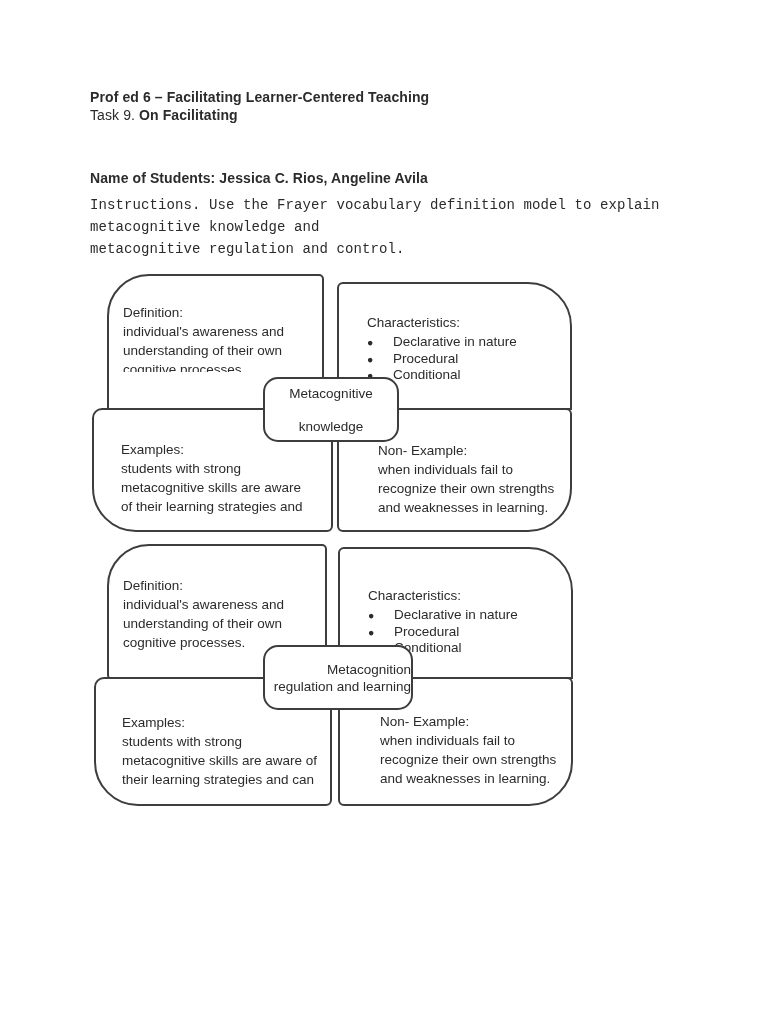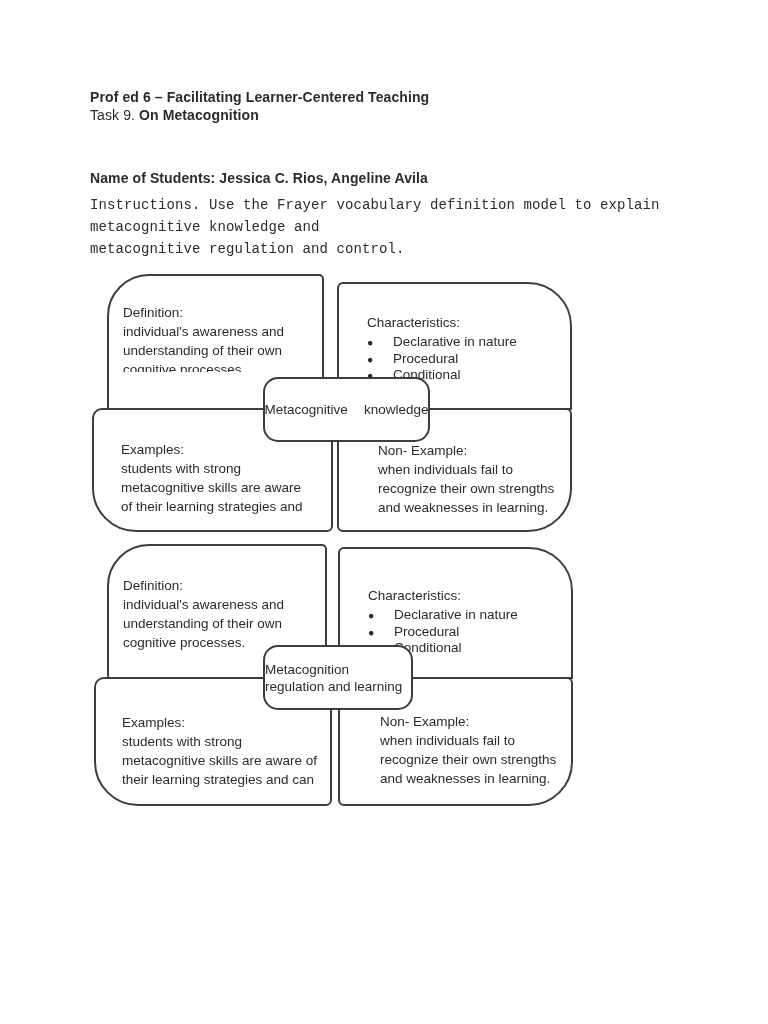--- a/index.html
+++ b/index.html
@@ -36,47 +36,47 @@
   }
   .qtitle { font-size: 13.5px; }
   .qbody  { white-space: pre-line; }
   .clip   { height: 50px; overflow: hidden; }
 
   
   #d1-def   { left: 107px; top: 274px; width: 217px; height: 150px; border-radius: 42px 5px 0 0; padding: 27px 0 0 14px; z-index: 1; }
   #d1-char  { left: 337px; top: 282px; width: 235px; height: 128px; border-radius: 6px 44px 0 0; padding: 29px 0 0 28px; z-index: 1; }
   #d1-ex    { left:  92px; top: 408px; width: 241px; height: 124px; border-radius: 10px 6px 6px 44px; padding: 30px 0 0 27px; z-index: 2; }
   #d1-nonex { left: 337px; top: 408px; width: 235px; height: 124px; border-radius: 6px 6px 44px 6px; padding: 31px 0 0 39px; z-index: 2; }
-  #d1-term  { left: 263px; top: 377px; width: 167px; height: 65px; border-radius: 15px; z-index: 3;
-              display: flex; flex-direction: row; align-items: center; justify-content: center;
+  #d1-term  { left: 263px; top: 377px; width: 136px; height: 65px; border-radius: 15px; z-index: 3;
+              display: flex; flex-direction: column; align-items: center; justify-content: center;
               line-height: 17px; text-align: center; gap: 16px; }
 
   
   #d2-def   { left: 107px; top: 544px; width: 220px; height: 136px; border-radius: 42px 5px 0 5px; padding: 30px 0 0 14px; z-index: 1; }
   #d2-char  { left: 338px; top: 547px; width: 235px; height: 132px; border-radius: 6px 44px 0 0; padding: 37px 0 0 28px; z-index: 1; }
   #d2-ex    { left:  94px; top: 677px; width: 238px; height: 129px; border-radius: 10px 6px 6px 44px; padding: 34px 0 0 26px; z-index: 2; }
   #d2-nonex { left: 338px; top: 677px; width: 235px; height: 129px; border-radius: 6px 6px 44px 6px; padding: 33px 0 0 40px; z-index: 2; }
   #d2-term  { left: 263px; top: 645px; width: 150px; height: 65px; border-radius: 15px; z-index: 3;
-              display: flex; flex-direction: column; align-items: flex-start; justify-content: center;
+              display: flex; flex-direction: column; align-items: flex-end; justify-content: center;
               line-height: 17px; text-align: center; }
 
   
   .blist { list-style: none; margin-top: 2px; }
   .blist li { display: flex; align-items: baseline; line-height: 15.5px; }
   .bullet { width: 26px; font-size: 10.5px; flex: 0 0 26px; }
 </style>
 </head>
 <body>
 
 <div class="page">
 
   <div class="abs doc-line bold" id="course-title">Prof ed 6 – Facilitating Learner-Centered Teaching</div>
 
   <div class="abs doc-line" id="task-line">
-    <span>Task 9. </span><span class="bold">On Metacognition</span>
+    <span>Task 9. </span><span class="bold">On Facilitating</span>
   </div>
 
   <div class="abs doc-line bold" id="students">Name of Students: Jessica C. Rios, Angeline Avila</div>
 
   <div class="abs doc-line" id="instructions">Instructions. Use the Frayer vocabulary definition model to explain metacognitive knowledge and
 metacognitive regulation and control.</div>
 
 
   <div class="fbox" id="d1-def">
     <div class="qtitle">Definition:</div>

